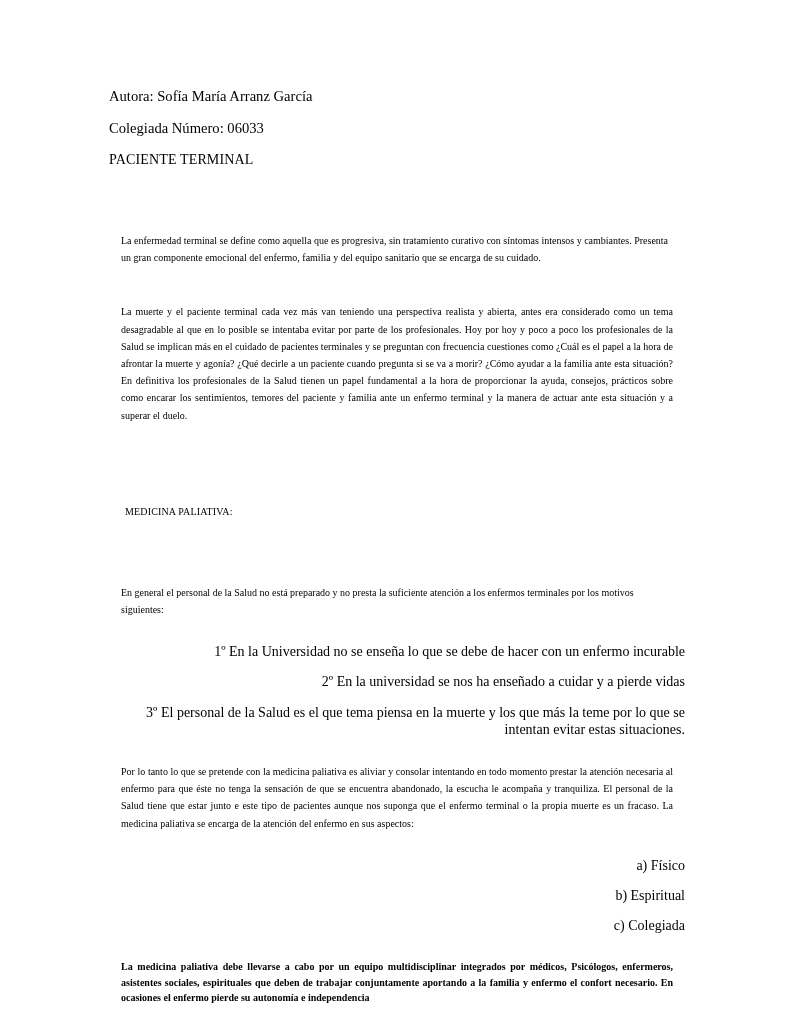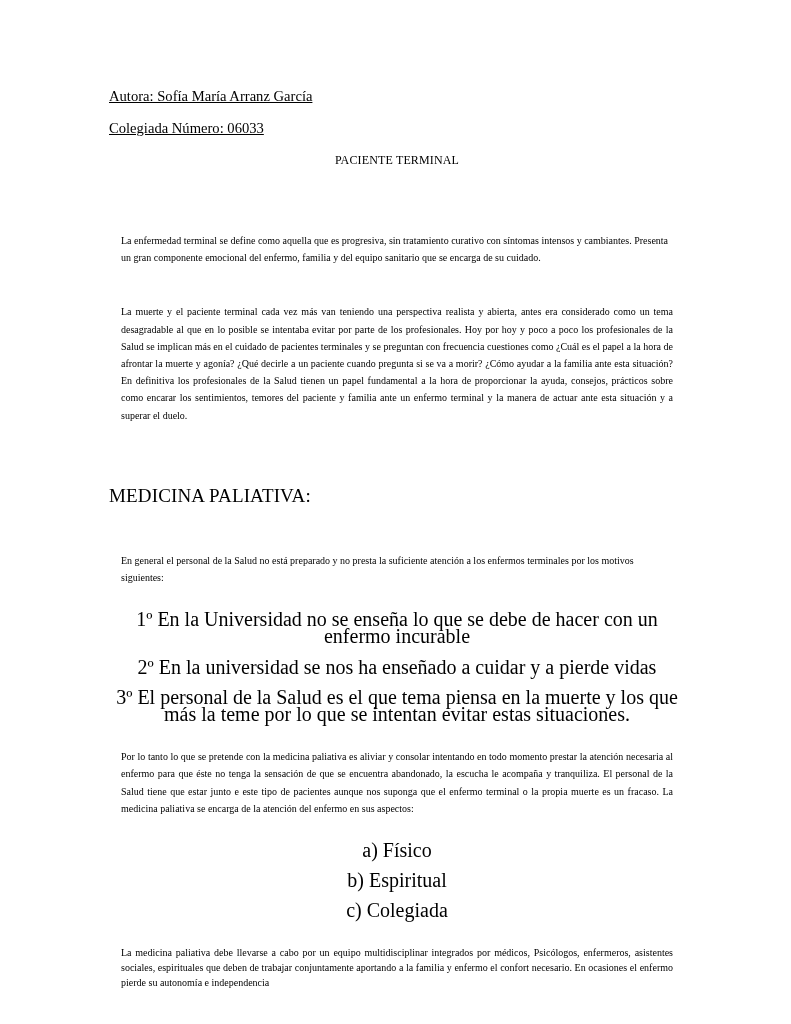--- a/index.html
+++ b/index.html
@@ -27,62 +27,61 @@
     top: 88px;
     width: 576px;
   }
 
   
   .meta-line {
     font-size: 14.6px;
     line-height: 16px;
     margin: 0 0 16px 0;
     white-space: nowrap;
-    text-decoration: underline;
   }
   .doc-title {
-    font-size: 12px;
+    font-size: 14px;
     line-height: 16px;
     margin: 0;
     letter-spacing: 0.15px;
-    text-align: center;
   }
 
   
   .para {
     font-size: 10px;
     line-height: 17.2px;
     margin: 12px;
     text-align: left;
   }
   .para.justify {
     text-align: justify;
     text-justify: inter-word;
   }
   .para.tight {
     line-height: 15.4px;
+    font-weight: bold;
   }
 
   
   .gap-sm { height: 13px; }
   .gap-lg { height: 36px; }
   .gap-xl { height: 52px; }
 
   .section-head {
-    font-size: 19px;
+    font-size: 10px;
     line-height: 16px;
-    margin: 0;
+    margin: 16px;
     letter-spacing: 0.15px;
   }
 
   .list-item {
-    font-size: 20px;
+    font-size: 14px;
     line-height: 17.2px;
     margin: 0;
-    text-align: center;
+    text-align: right;
   }
 </style>
 </head>
 <body>
 
 <div class="page">
   <div class="content">
 
     <p class="meta-line">Autora: Sofía María Arranz García</p>
 

